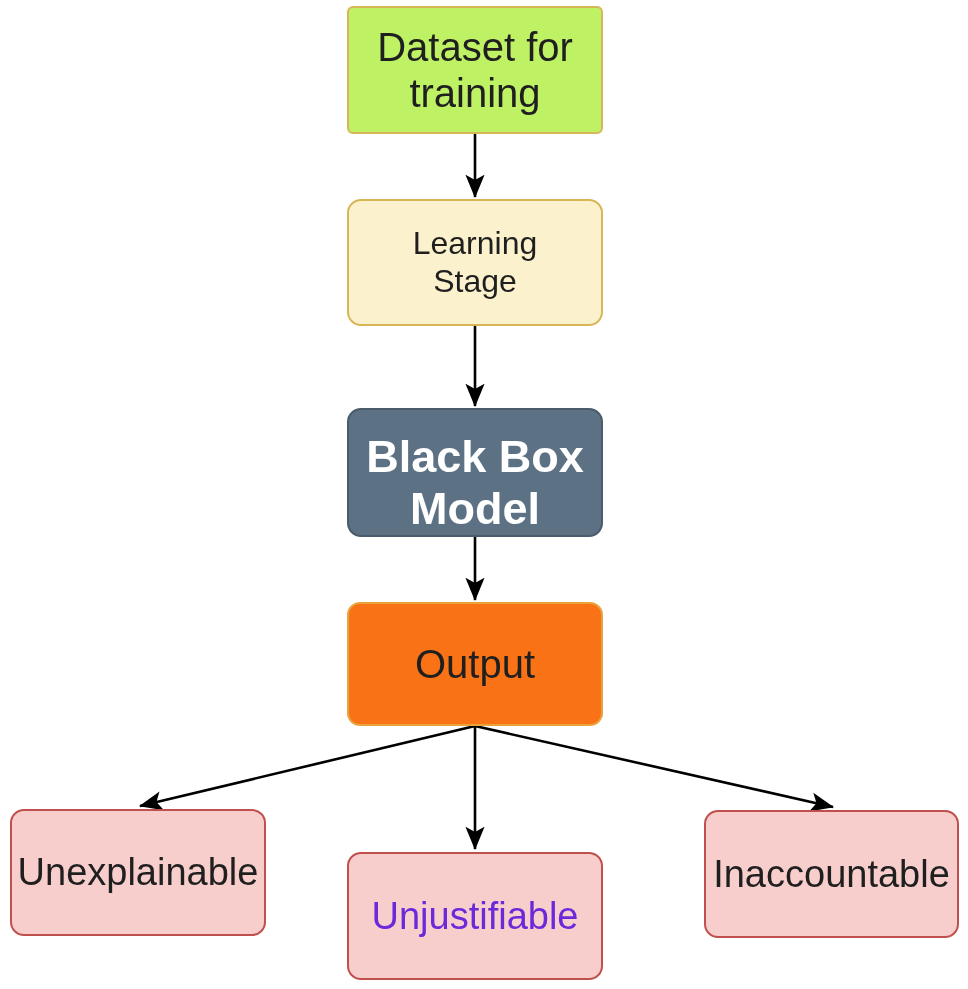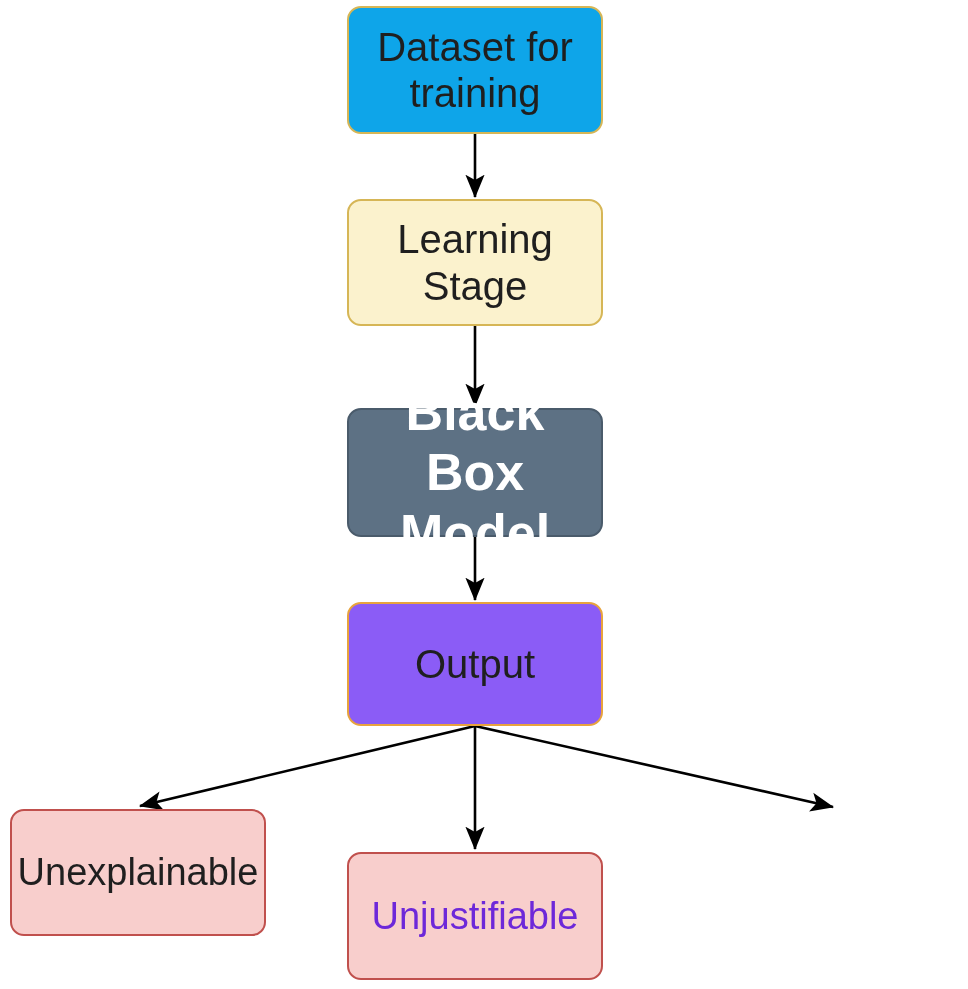--- a/index.html
+++ b/index.html
@@ -47,25 +47,25 @@
     white-space: pre-line;
     padding: 0 6px;
   }
   
   #node-dataset {
     left: 347px; top: 6px; width: 256px; height: 128px;
     font-size: 40px;
   }
   #node-learning {
     left: 347px; top: 199px; width: 256px; height: 127px;
-    font-size: 40px;
+    font-size: 32px;
   }
   #node-blackbox {
     left: 347px; top: 408px; width: 256px; height: 129px;
-    font-size: 52px; font-weight: bold;
+    font-size: 45px; font-weight: bold; align-items: flex-end;
   }
   #node-output {
     left: 347px; top: 602px; width: 256px; height: 124px;
     font-size: 40px;
   }
   #node-unexplainable {
     left: 10px; top: 809px; width: 256px; height: 127px;
     font-size: 38px;
     text-align: center;
   }
@@ -96,41 +96,44 @@
 
     <line x1="475" y1="537" x2="475" y2="600" stroke="#000000" stroke-width="2.6" marker-end="url(#arrowhead)"></line>
 
     <line x1="475" y1="726" x2="140" y2="806" stroke="#000000" stroke-width="2.6" marker-end="url(#arrowhead)"></line>
 
     <line x1="475" y1="726" x2="475" y2="849" stroke="#000000" stroke-width="2.6" marker-end="url(#arrowhead)"></line>
 
     <line x1="475" y1="726" x2="833" y2="807" stroke="#000000" stroke-width="2.6" marker-end="url(#arrowhead)"></line>
   </svg>
 
-  <div class="node" id="node-dataset" style="background:#0ea5e9;border-color:#d6b656;color:#1f1f1f;">
+  <div class="node" id="node-dataset" style="background:#bef264;border-color:#d6b656;color:#1f1f1f;border-radius:6px;">
     <span class="node-label">Dataset for
 training</span>
   </div>
 
   <div class="node" id="node-learning" style="background:#fbf2cd;border-color:#d6b656;color:#1f1f1f;">
     <span class="node-label">Learning
 Stage</span>
   </div>
 
   <div class="node" id="node-blackbox" style="background:#5d7184;border-color:#4a5b6b;color:#ffffff;">
     <span class="node-label">Black Box
 Model</span>
   </div>
 
-  <div class="node" id="node-output" style="background:#8b5cf6;border-color:#e8a33d;color:#1f1f1f;">
+  <div class="node" id="node-output" style="background:#f97316;border-color:#e8a33d;color:#1f1f1f;border-radius:13px;">
     <span class="node-label">Output</span>
   </div>
 
   <div class="node" id="node-unexplainable" style="background:#f8cecc;border-color:#c0504d;color:#1f1f1f;">
     <span class="node-label">Unexplainable</span>
   </div>
 
   <div class="node" id="node-unjustifiable" style="background:#f8cecc;border-color:#c0504d;color:#6d28d9;">
     <span class="node-label">Unjustifiable</span>
   </div>
 
+  <div class="node" id="node-inaccountable" style="background:#f8cecc;border-color:#c0504d;color:#1f1f1f;">
+    <span class="node-label">Inaccountable</span>
+  </div>
 
 </div>
 
 </body></html>

